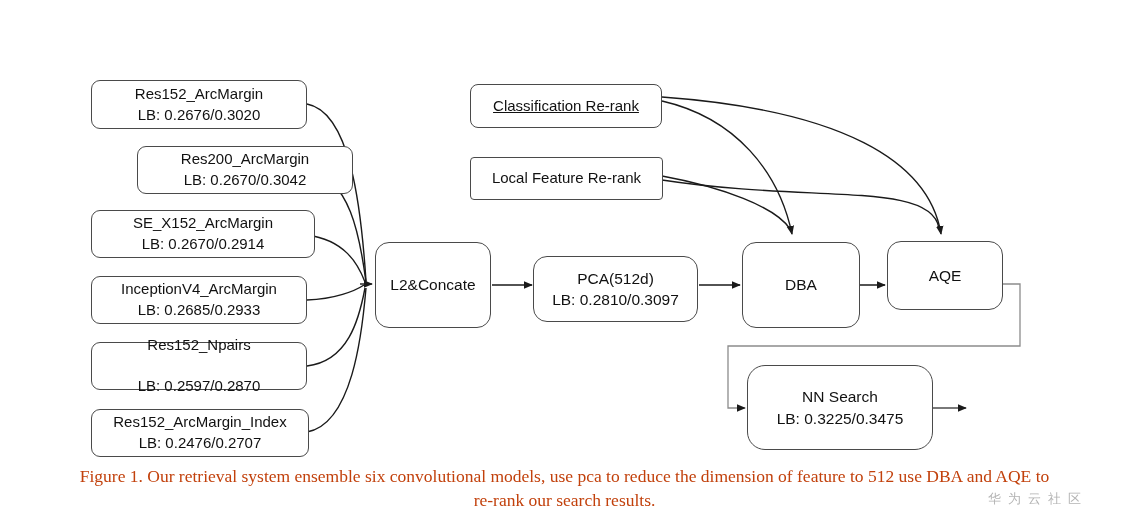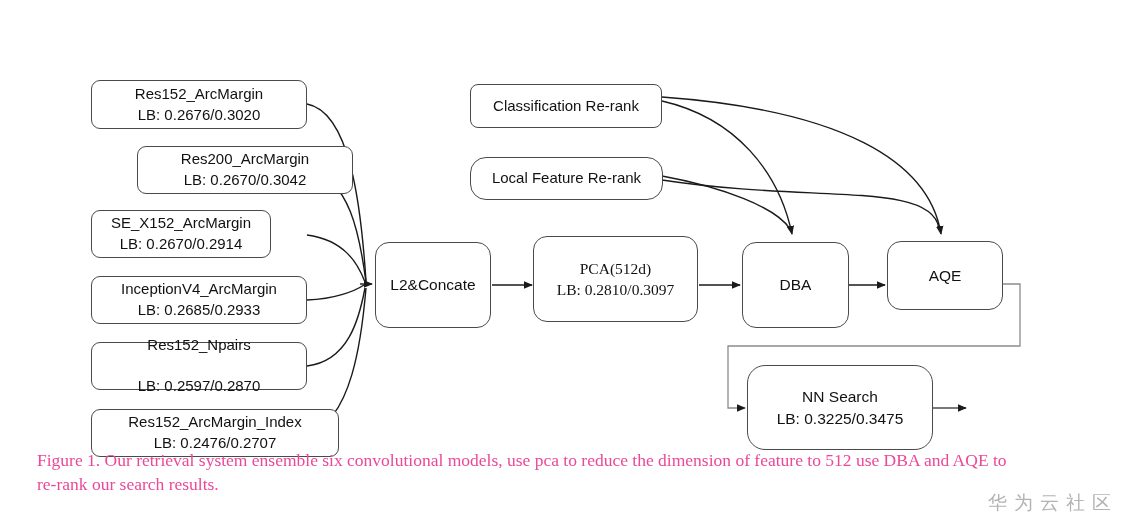--- a/index.html
+++ b/index.html
@@ -28,32 +28,33 @@
     color: #111111;
     font-size: 15px;
     line-height: 1.38;
     box-sizing: border-box;
   }
   .node.mid { border-radius: 14px; font-size: 15.5px; }
   .node.big-round { border-radius: 18px; }
   .caption {
     position: absolute;
     left: 37px;
-    top: 448px;
+    top: 464px;
     width: 1055px;
     font-family: "Liberation Serif", serif;
     font-size: 17.5px;
     line-height: 24px;
-    color: #ec4899;
+    color: #c2410c;
+    text-align: center;
   }
   .watermark {
     position: absolute;
     left: 988px;
     top: 490px;
-    font-size: 19px;
+    font-size: 13px;
     letter-spacing: 7px;
     color: #b3b3b3;
     white-space: nowrap;
   }
 </style>
 </head>
 <body>
 
 <div class="stage">
 
@@ -97,52 +98,52 @@
   </svg>
 
   <div class="node" style="left:91px;  top:80px;  width:216px; height:49px;">
     <div>Res152_ArcMargin</div>
     <div>LB: 0.2676/0.3020</div>
   </div>
   <div class="node" style="left:91px;  top:146px; width:216px; height:48px;margin-left:46px;">
     <div>Res200_ArcMargin</div>
     <div>LB: 0.2670/0.3042</div>
   </div>
-  <div class="node" style="left:91px;  top:210px; width:180px; height:48px;">
+  <div class="node" style="left:91px;  top:210px; width:224px; height:48px;">
     <div>SE_X152_ArcMargin</div>
     <div>LB: 0.2670/0.2914</div>
   </div>
   <div class="node" style="left:91px;  top:276px; width:216px; height:48px;">
     <div>InceptionV4_ArcMargin</div>
     <div>LB: 0.2685/0.2933</div>
   </div>
   <div class="node" style="left:91px;  top:342px; width:216px; height:48px;gap:20px;">
     <div>Res152_Npairs</div>
     <div>LB: 0.2597/0.2870</div>
   </div>
-  <div class="node" style="left:91px;  top:409px; width:248px; height:48px;">
+  <div class="node" style="left:91px;  top:409px; width:218px; height:48px;">
     <div>Res152_ArcMargin_Index</div>
     <div>LB: 0.2476/0.2707</div>
   </div>
 
-  <div class="node" style="left:470px; top:84px;  width:192px; height:44px; border-radius:8px;">
+  <div class="node" style="left:470px; top:84px;  width:192px; height:44px; border-radius:8px;text-decoration:underline;">
     <div>Classification Re-rank</div>
   </div>
-  <div class="node" style="left:470px; top:157px; width:193px; height:43px; border-radius:16px;">
+  <div class="node" style="left:470px; top:157px; width:193px; height:43px; border-radius:4px;">
     <div>Local Feature Re-rank</div>
   </div>
 
   <div class="node mid" style="left:375px; top:242px; width:116px; height:86px;">
     <div>L2&amp;Concate</div>
   </div>
-  <div class="node mid" style="left:533px; top:236px; width:165px; height:86px;font-family:Liberation Serif, serif;">
+  <div class="node mid" style="left:533px; top:256px; width:165px; height:66px;">
     <div>PCA(512d)</div>
     <div>LB: 0.2810/0.3097</div>
   </div>
-  <div class="node mid" style="left:742px; top:242px; width:107px; height:86px;">
+  <div class="node mid" style="left:742px; top:242px; width:118px; height:86px;">
     <div>DBA</div>
   </div>
   <div class="node mid" style="left:887px; top:241px; width:116px; height:69px;">
     <div>AQE</div>
   </div>
   <div class="node mid big-round" style="left:747px; top:365px; width:186px; height:85px;">
     <div>NN Search</div>
     <div>LB: 0.3225/0.3475</div>
   </div>
 

